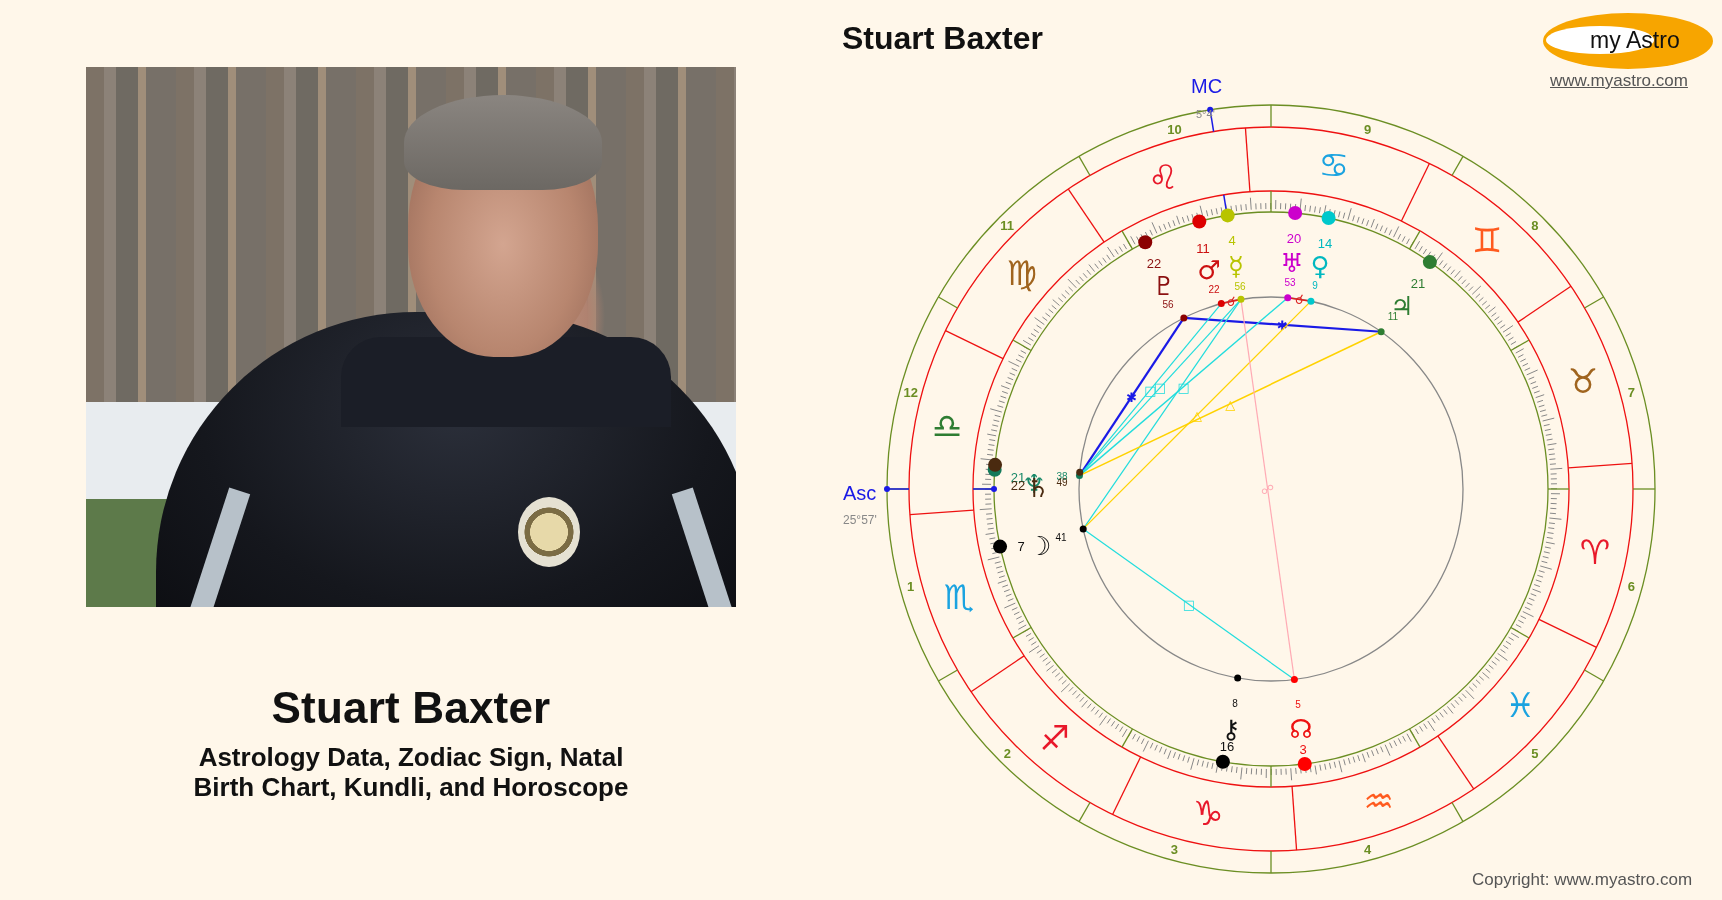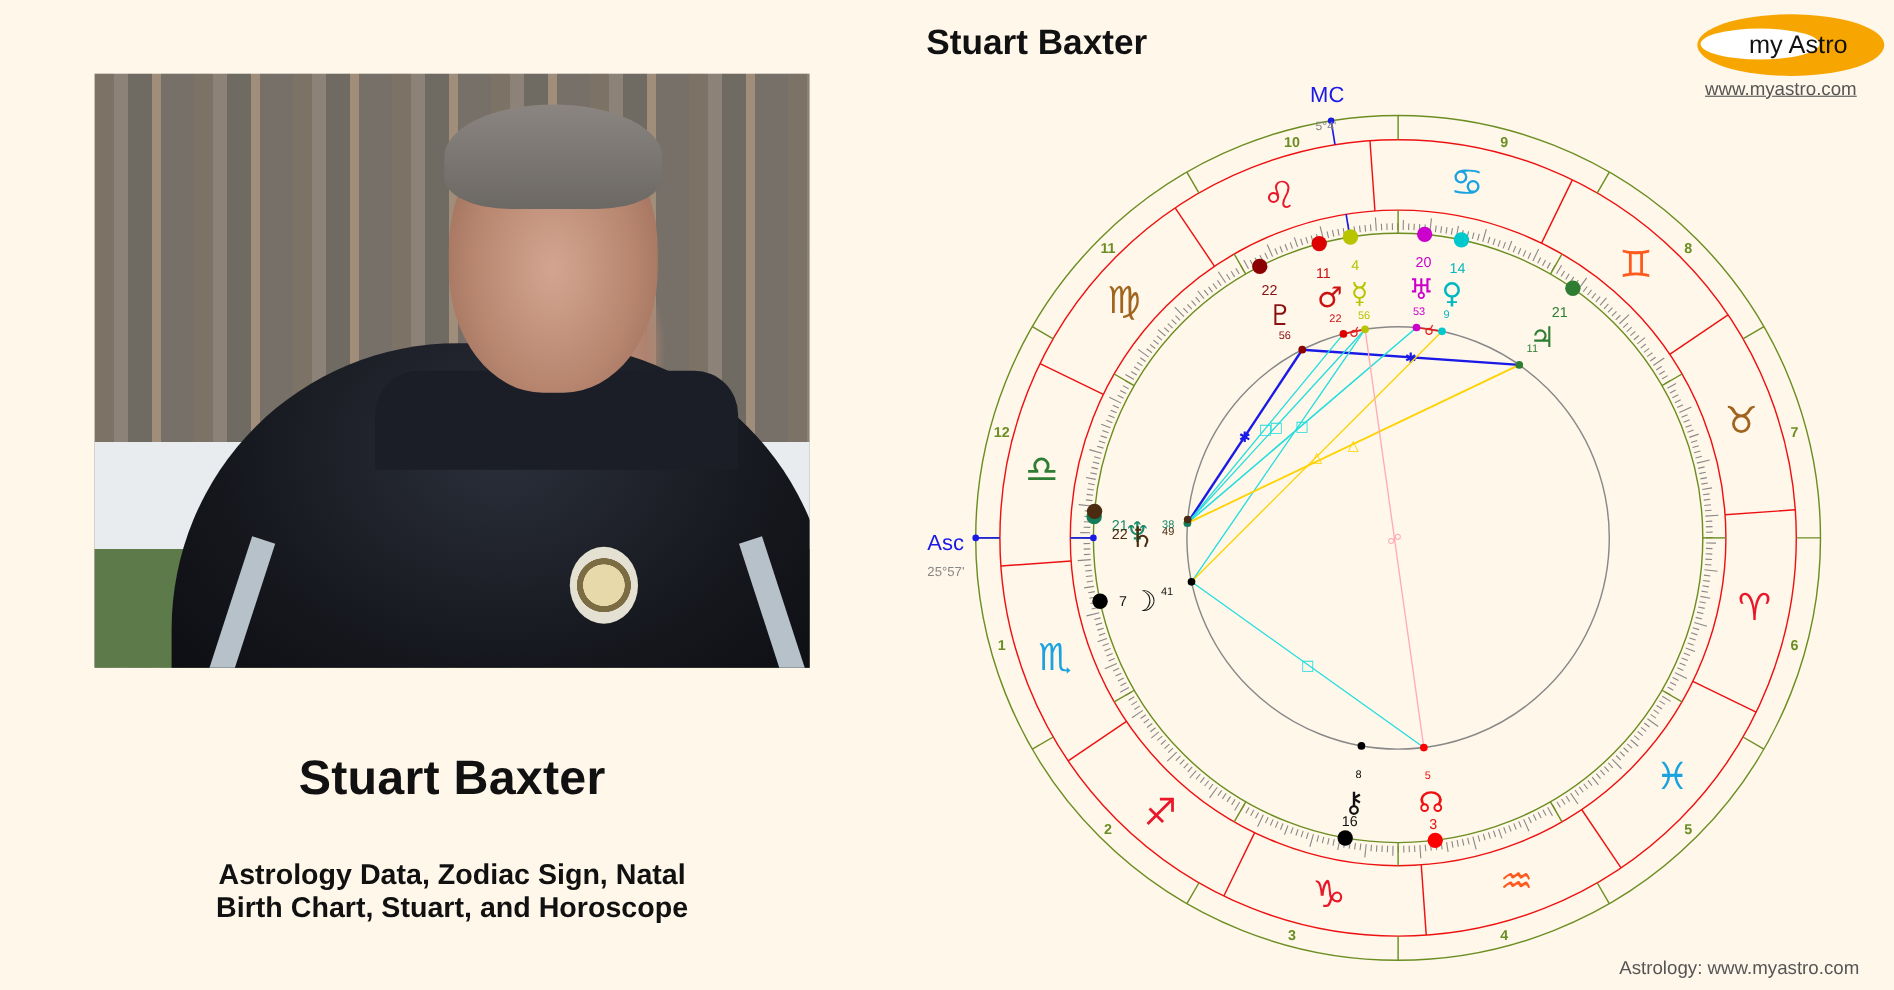--- a/index.html
+++ b/index.html
@@ -38,21 +38,21 @@
   }
   .photo .stripe-l { position:absolute; left:118px; top:420px; width:22px; height:160px; background:#b7c1c9; transform:rotate(18deg); }
   .photo .stripe-r { position:absolute; left:610px; top:420px; width:22px; height:160px; background:#b7c1c9; transform:rotate(-18deg); }
   .photo .badge { position:absolute; left:432px; top:430px; width:62px; height:70px; border-radius:50%; background:radial-gradient(circle,#e7d9a9 0 40%,#7b6c44 41% 52%,#e5e1d2 53%); }
 
   .left-title {
     position:absolute; left:86px; width:650px; top:683px; text-align:center;
     font-size:44px; font-weight:bold; letter-spacing:0.2px;
   }
   .left-sub {
-    position:absolute; left:86px; width:650px; top:780px; text-align:center;
+    position:absolute; left:86px; width:650px; top:742px; text-align:center;
     font-size:26px; font-weight:bold; line-height:30px;
   }
   .chart-title {
     position:absolute; left:842px; top:20px; font-size:32px; font-weight:bold;
   }
   .logo {
     position:absolute; left:1542px; top:12px; width:172px; height:58px;
   }
   .logo-url {
     position:absolute; left:1550px; top:71px; font-size:17px; color:#555;text-decoration:underline;
@@ -71,21 +71,21 @@
   <div class="head"></div>
   <div class="hair"></div>
   <div class="stripe-l"></div>
   <div class="stripe-r"></div>
   <div class="badge"></div>
 </div>
 
 <div class="left-title">Stuart Baxter</div>
 <div class="left-sub">
   <div>Astrology Data, Zodiac Sign, Natal</div>
-  <div>Birth Chart, Stuart, and Horoscope</div>
+  <div>Birth Chart, Kundli, and Horoscope</div>
 </div>
 
 <div class="chart-title">Stuart Baxter</div>
 
 <svg class="logo" width="172" height="58" viewBox="0 0 172 58">
   <ellipse cx="86" cy="29" rx="85" ry="28" fill="#f7a500"></ellipse>
   <ellipse cx="58" cy="28" rx="54" ry="14" fill="#ffffff"></ellipse>
   <text x="48" y="36" font-size="23" font-family="Liberation Sans, sans-serif" fill="#111">my</text>
   <text x="84" y="36" font-size="23" font-family="Liberation Sans, sans-serif" fill="#111">Astro</text>
 </svg>
@@ -617,13 +617,13 @@
       <text x="1298" y="708" text-anchor="middle" font-size="10" fill="#ee1111" font-family="Liberation Sans, sans-serif">5</text>
     </g>
   <g id="g-angles">
     <text id="asc-label" x="843" y="500" font-size="20" fill="#1a1ae6" font-family="Liberation Sans, sans-serif">Asc</text>
     <text id="asc-degree" x="843" y="524" font-size="12" fill="#888" font-family="Liberation Sans, sans-serif">25°57'</text>
     <text id="mc-label" x="1191" y="93" font-size="20" fill="#1a1ae6" font-family="Liberation Sans, sans-serif">MC</text>
     <text id="mc-degree" x="1196" y="118" font-size="11" fill="#888" font-family="Liberation Sans, sans-serif">5°4'</text>
   </g>
 </svg>
 
-<div class="copyright">Astrology: www.myastro.com</div>
+<div class="copyright">Copyright: www.myastro.com</div>
 
 </body></html>

